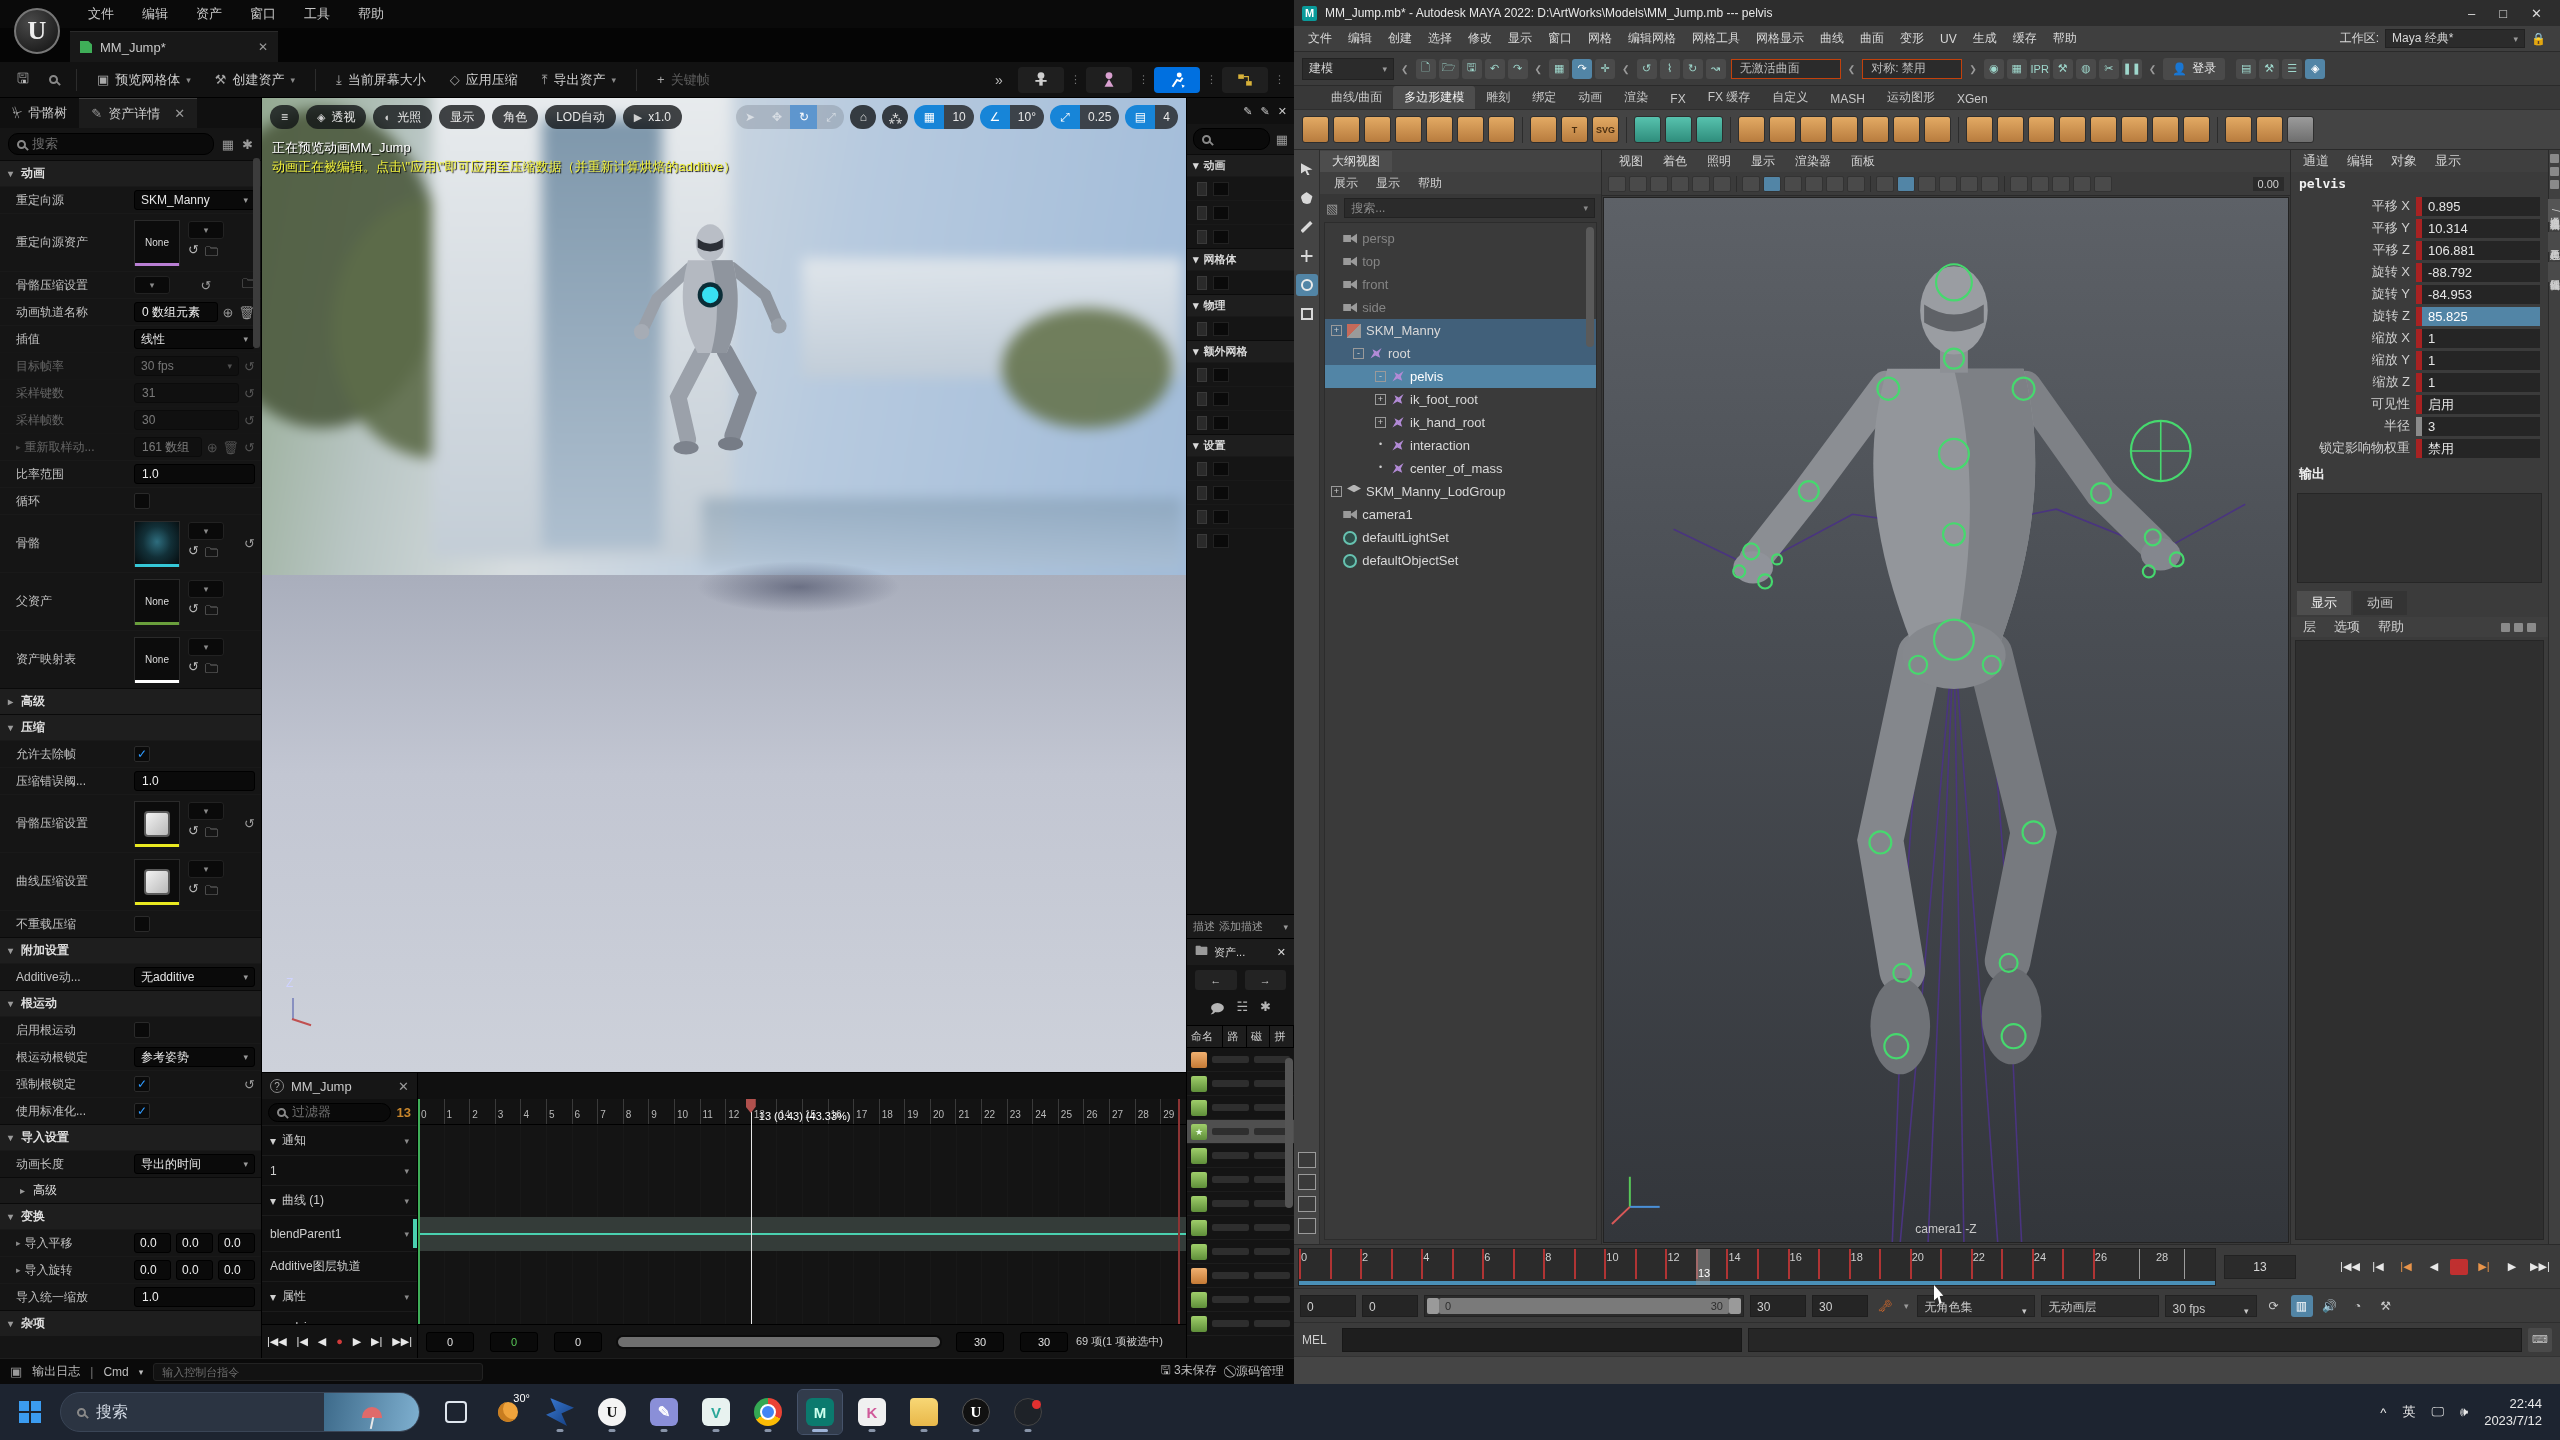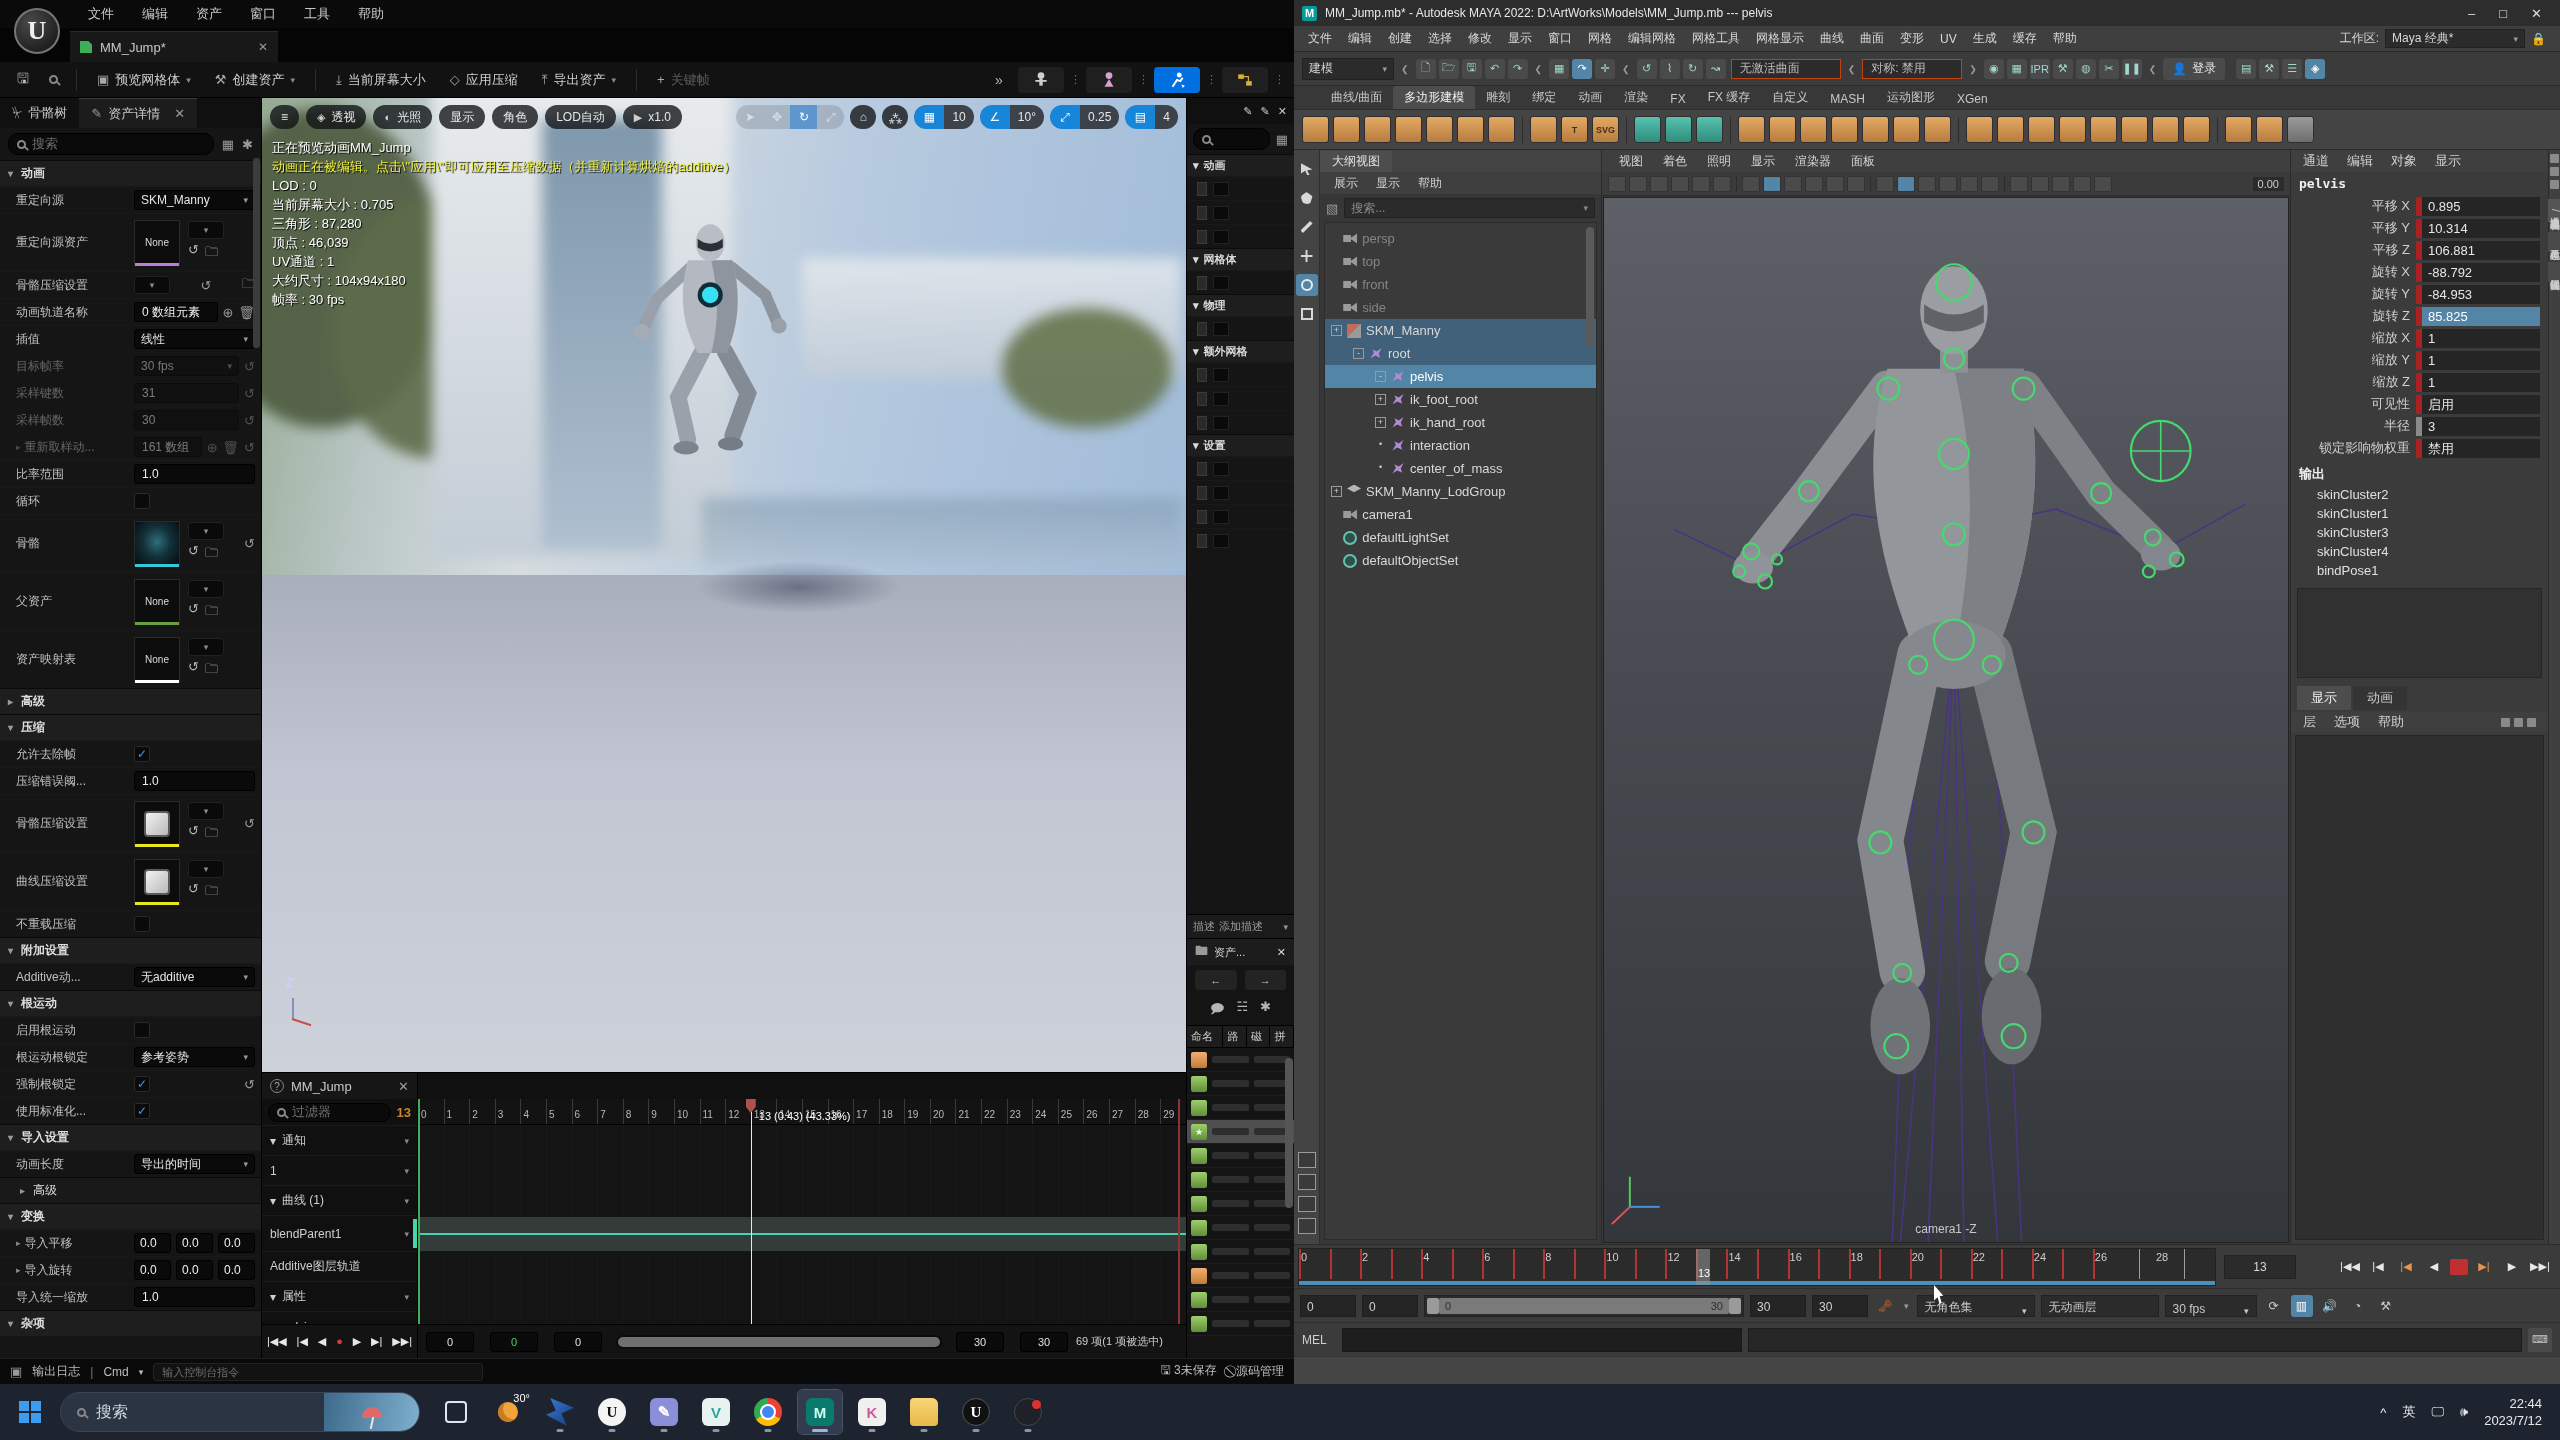--- a/index.html
+++ b/index.html
@@ -876,29 +876,20 @@
           <span class="vv">0.25</span>
         </div>
       <div class="snap">
           <span class="ic">▤</span>
           <span class="vv">4</span>
         </div>
     </div>
     <div class="vp-info">
       <div>正在预览动画MM_Jump</div>
       <div class="warn">动画正在被编辑。点击\"应用\"即可应用至压缩数据（并重新计算烘焙的additive）</div>
-      <div id="vp-stats">
-          <div>LOD : 0</div>
-          <div>当前屏幕大小 : 0.705</div>
-          <div>三角形 : 87,280</div>
-          <div>顶点 : 46,039</div>
-          <div>UV通道 : 1</div>
-          <div>大约尺寸 : 104x94x180</div>
-          <div>帧率 : 30 fps</div>
-        </div>
     </div>
     <div class="vp-axis">
       <div class="ax">
           <span class="zline"></span>
           <span class="xline"></span>
           <span class="zl">Z</span>
         </div>
     </div>
   </div>
 
@@ -1647,27 +1638,20 @@
             <span class="key grey"></span>
             <span class="val">3</span>
           </div>
           <div class="chrow">
             <span class="lab">锁定影响物权重</span>
             <span class="key"></span>
             <span class="val">禁用</span>
           </div>
         </div>
       <div class="cb-out">输出</div>
-      <div class="cb-outs" id="cb-outputs">
-          <div>skinCluster2</div>
-          <div>skinCluster1</div>
-          <div>skinCluster3</div>
-          <div>skinCluster4</div>
-          <div>bindPose1</div>
-        </div>
       <div class="cb-gap"></div>
       <div class="le-tabs" id="le-tabs">
           <div class="le-tab on">显示</div>
           <div class="le-tab">动画</div>
         </div>
       <div class="le-menus" id="le-menus">
         <div>层</div>
           <div>选项</div>
           <div>帮助</div>
           <div class="le-icons">

